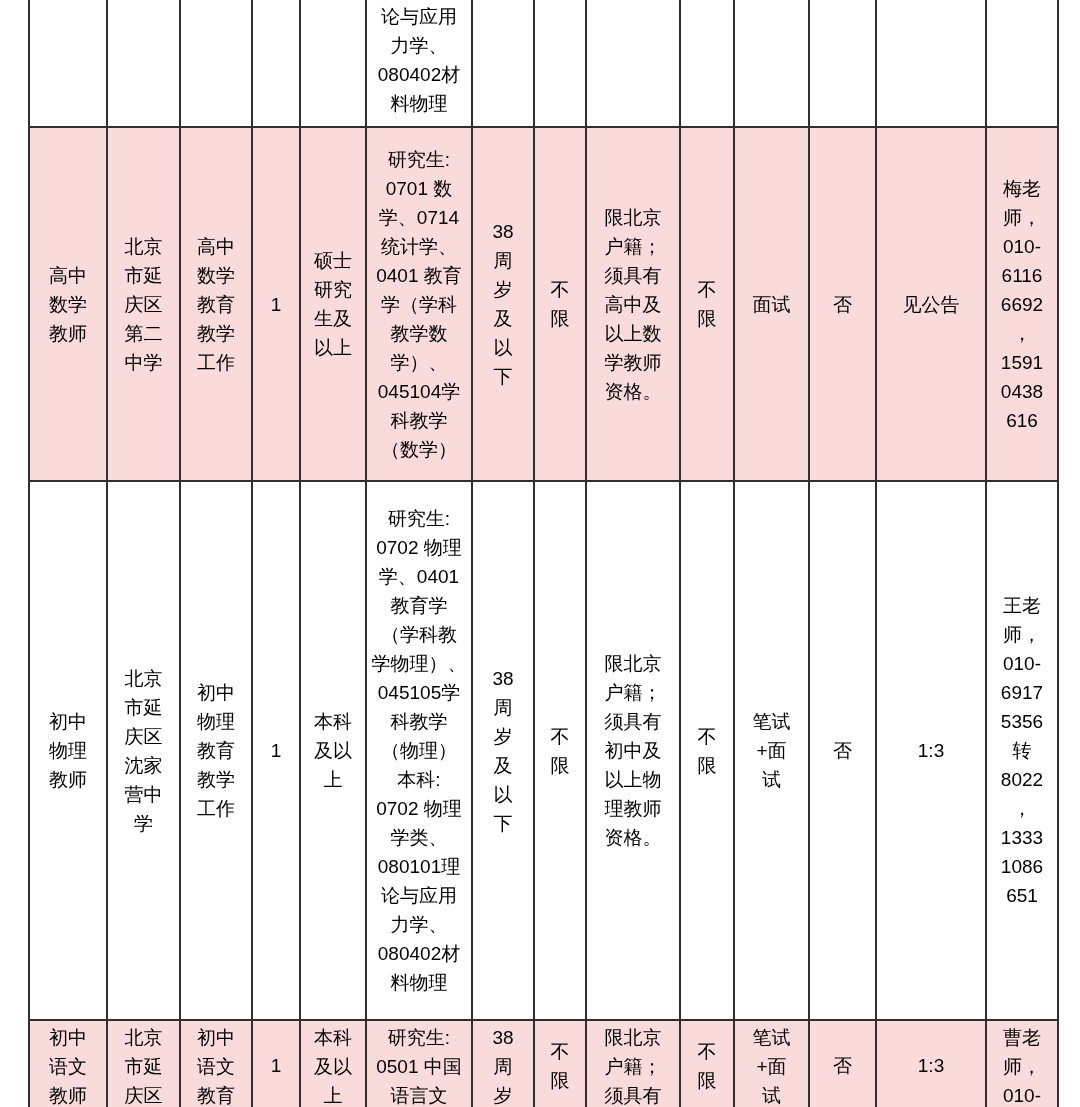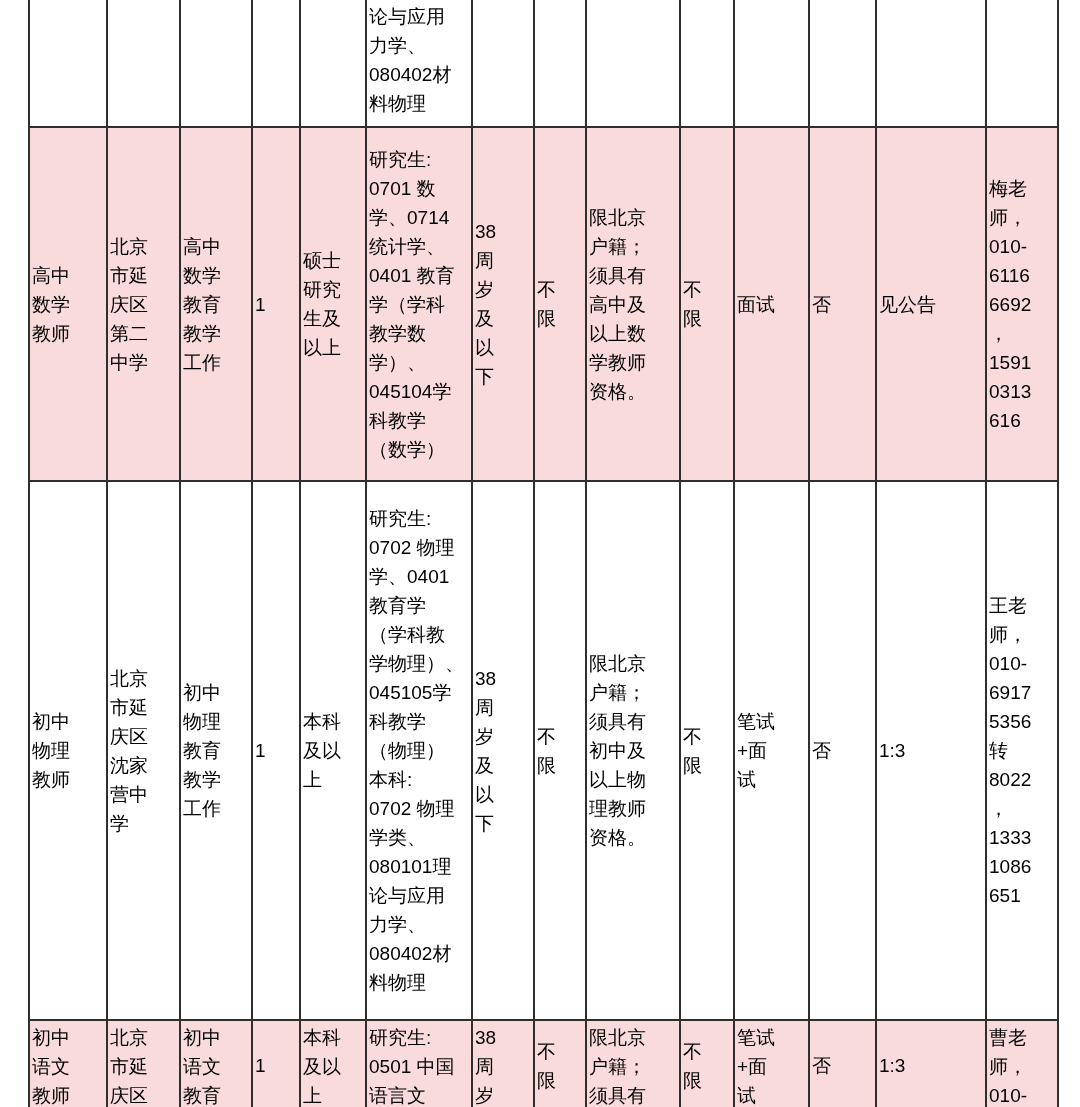--- a/index.html
+++ b/index.html
@@ -20,20 +20,21 @@
     table-layout: fixed;
     position: absolute;
     left: 28px;
     top: 0;
     width: 1029px;
   }
   table.recruit td {
     border: 2px solid #2f2f2f;
     font-size: 19px;
     line-height: 29px;
+    text-align: center;
     vertical-align: middle;
     white-space: pre-line;
     word-break: break-all;
     padding: 2px;
     overflow: hidden;
   }
   tr.row-pink td { background: #fadbdb; }
   tr.row-white td { background: #ffffff; }
 
   
@@ -147,21 +148,21 @@
     <td>面试</td>
     <td>否</td>
     <td>见公告</td>
     <td>梅老
 师，
 010-
 6116
 6692
 ，
 1591
-0313
+0438
 616</td>
   </tr>
 
   <tr class="row-white h-row3">
     <td>初中
 物理
 教师</td>
     <td>北京
 市延
 庆区

